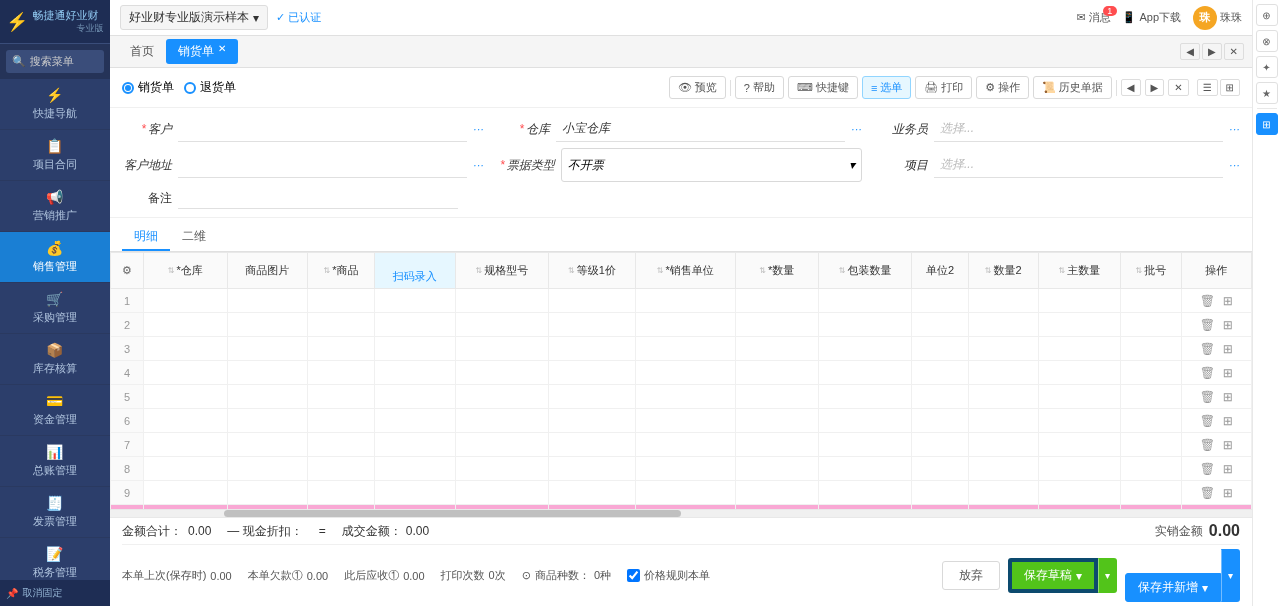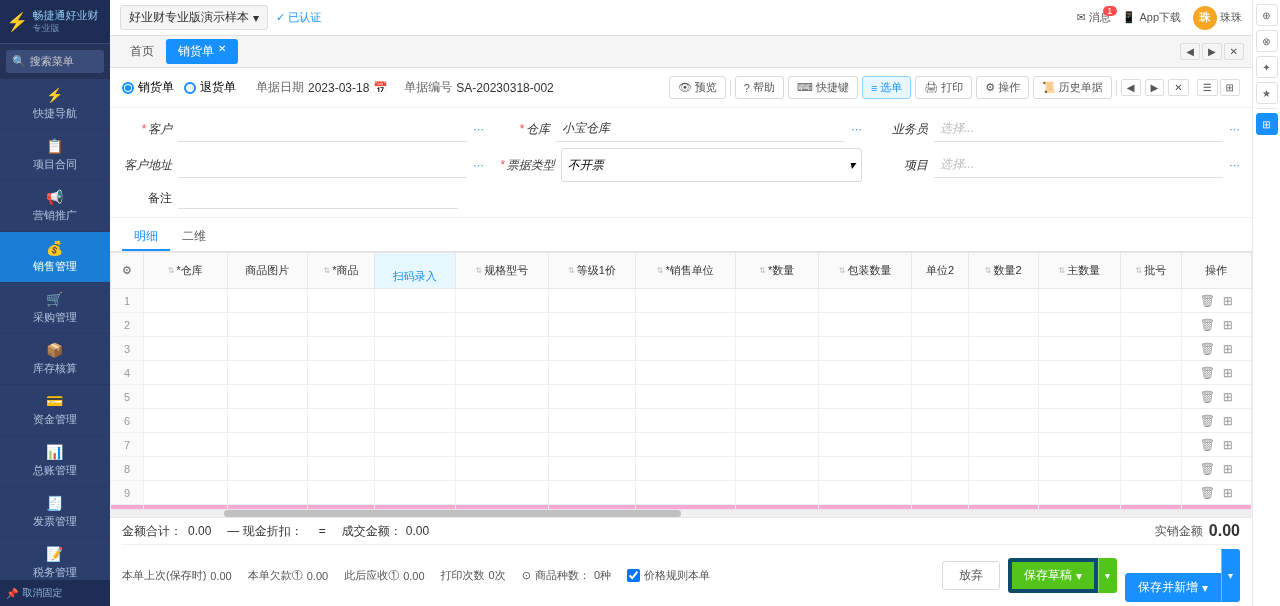--- a/index.html
+++ b/index.html
@@ -5,21 +5,21 @@
     * { box-sizing: border-box; margin: 0; padding: 0; }
     body { font-family: 'Microsoft YaHei', Arial, sans-serif; font-size: 12px; background: #f0f2f5; overflow: hidden; width: 1280px; height: 606px; }
     
     
     .app-container { display: flex; width: 1280px; height: 606px; }
     
     
     .sidebar { width: 110px; background: #2c3e6b; color: #fff; display: flex; flex-direction: column; height: 100%; }
     .sidebar-logo { padding: 8px 6px; background: #1e2d54; display: flex; align-items: center; gap: 4px; border-bottom: 1px solid #3a4d7a; }
     .sidebar-logo-text { font-size: 11px; color: #90c8f0; line-height: 1.3; }
-    .sidebar-logo-sub { font-size: 9px; color: #7090b0; }
+    .sidebar-logo-sub { font-size: 9px; color: #7090b0; margin-left: 44px; }
     .sidebar-search { padding: 6px; background: #253358; }
     .sidebar-search-btn { width: 100%; background: #3a4d7a; border: none; color: #ccc; padding: 4px 6px; border-radius: 3px; cursor: pointer; font-size: 11px; display: flex; align-items: center; gap: 4px; }
     .sidebar-menu { flex: 1; overflow-y: auto; }
     .sidebar-item { padding: 8px 6px; display: flex; flex-direction: column; align-items: center; cursor: pointer; color: #b0c4de; font-size: 11px; gap: 3px; border-bottom: 1px solid #2a3960; }
     .sidebar-item.active { background: #1a7fd4; color: #fff; }
     .sidebar-item-icon { font-size: 14px; }
     .sidebar-bottom { padding: 6px; background: #1e2d54; display: flex; align-items: center; gap: 4px; color: #90b0d0; font-size: 10px; cursor: pointer; }
 
     
     .main-area { flex: 1; display: flex; flex-direction: column; background: #f0f2f5; height: 100%; overflow: hidden; }
@@ -234,31 +234,20 @@
       <div class="form-header">
         <div class="radio-group">
           <label class="radio-item">
             <div class="radio-dot checked"></div>
             <span>销货单</span>
           </label>
           <label class="radio-item">
             <div class="radio-dot"></div>
             <span>退货单</span>
           </label>
-        </div>
-        <div class="form-meta">
-          <div class="meta-field">
-            <span class="meta-label">单据日期</span>
-            <span class="meta-value">2023-03-18</span>
-            <span style="color:#1890ff; cursor:pointer;">📅</span>
-          </div>
-          <div class="meta-field">
-            <span class="meta-label">单据编号</span>
-            <span class="meta-value">SA-20230318-002</span>
-          </div>
         </div>
         <div class="form-toolbar">
           <button class="toolbar-btn">
             <span>👁</span>
             <span>预览</span>
           </button>
           <span class="toolbar-divider"></span>
           <button class="toolbar-btn">
             <span>?</span>
             <span>帮助</span>

